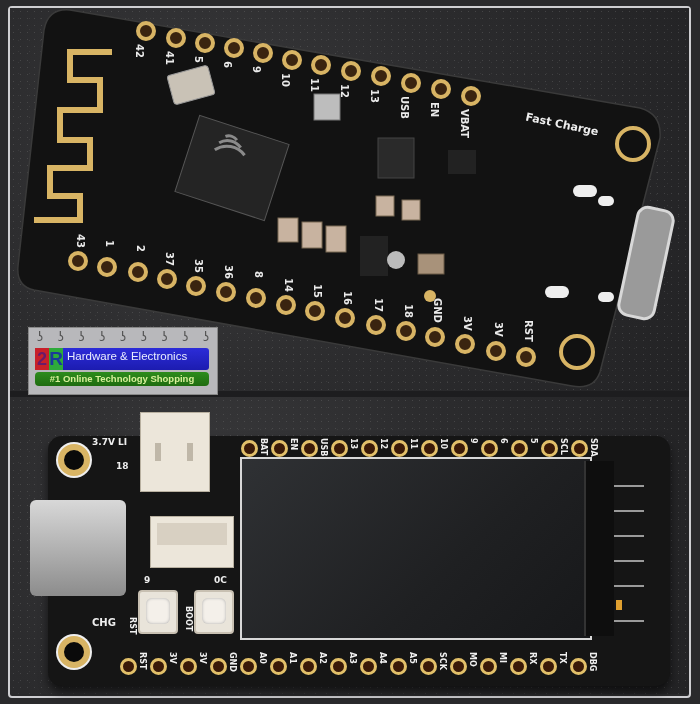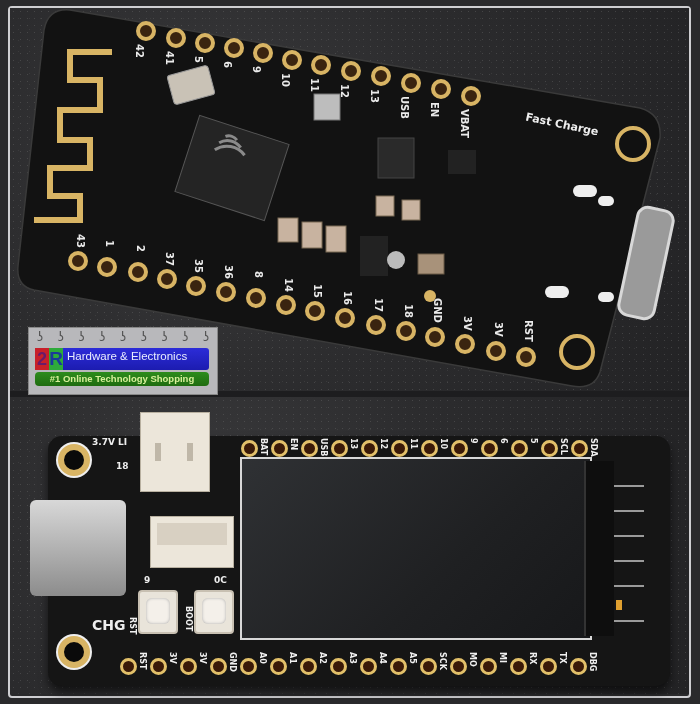--- a/index.html
+++ b/index.html
@@ -188,21 +188,21 @@
   <div style="position:absolute;left:6px;top:6px;width:70px;height:22px;background:#d8d0c2;"></div>
 </div>
 
 <div class="usbc" style="left:30px;top:500px;width:96px;height:96px;"></div>
 
 <div class="hole" style="left:58px;top:444px;"></div>
 <div class="hole" style="left:58px;top:636px;"></div>
 
 <div class="silk" style="left:92px;top:437px;font-size:9px;">3.7V LI</div>
 <div class="silk" style="left:116px;top:461px;font-size:9px;">18</div>
-<div class="silk" style="left:92px;top:617px;font-size:14px;">CHG</div>
+<div class="silk" style="left:92px;top:617px;font-size:10px;">CHG</div>
 
 <div class="btn" style="left:138px;top:590px;"></div>
 <div class="btn" style="left:194px;top:590px;"></div>
 <span class="plab2" style="left:137px;top:617px;">RST</span>
 <span class="plab2" style="left:193px;top:606px;">BOOT</span>
 <span class="silk" style="left:144px;top:575px;font-size:9px;">9</span>
 <span class="silk" style="left:214px;top:575px;font-size:9px;">0C</span>
 
 <div class="lcd"></div>
 <div class="flex"></div>

